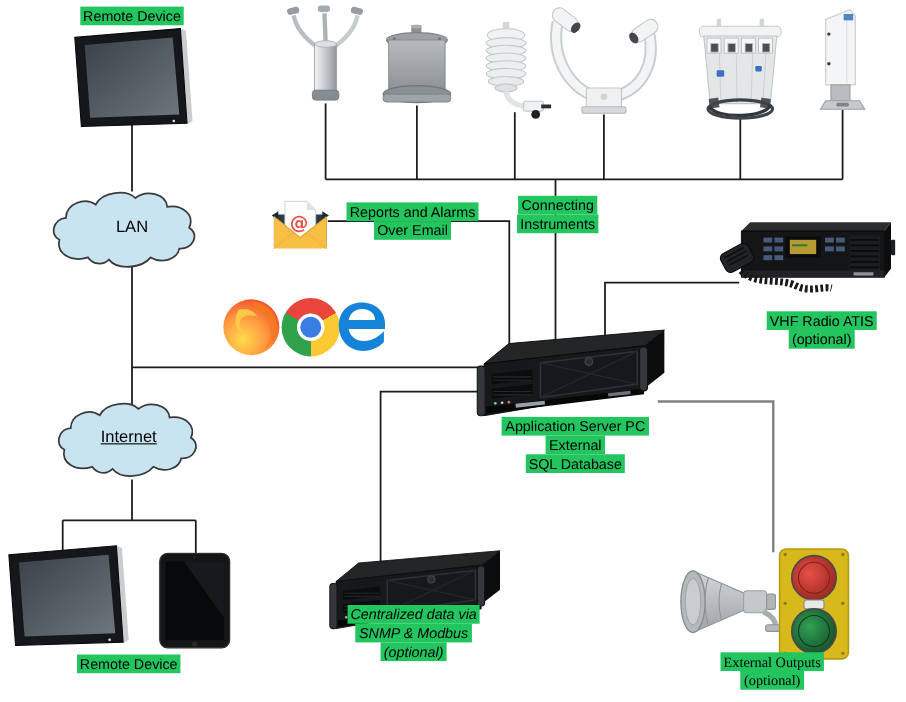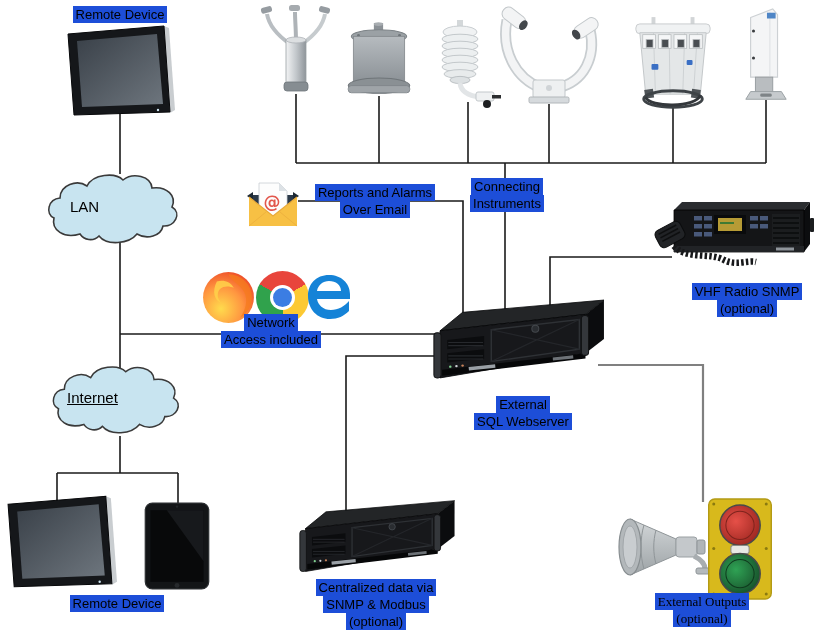--- a/index.html
+++ b/index.html
@@ -3,22 +3,22 @@
 <meta charset="utf-8">
 <style>
   html,body{margin:0;padding:0;background:#fff;}
   #canvas{position:relative;width:824px;height:638px;background:#fff;overflow:hidden;
           font-family:"Liberation Sans",sans-serif;color:#000;}
   .abs{position:absolute;}
   svg{display:block;}
   #wires{position:absolute;left:0;top:0;z-index:1;}
   .node{z-index:2;}
   .lbl{z-index:3;text-align:center;font-size:13px;line-height:17px;}
-  .lbl span{display:inline-block;background:#1d4ed8;padding:0 3px;white-space:nowrap;}
-  .cloud-lbl{z-index:3;font-size:15px;}
+  .lbl span{display:inline-block;background:#22c55e;padding:0 3px;white-space:nowrap;}
+  .cloud-lbl{z-index:3;font-size:15px;text-align:center;}
   .chrome-ball{width:53px;height:53px;border-radius:50%;position:relative;
     background:conic-gradient(from -60deg,#e8453c 0 120deg,#fcc934 0 240deg,#30a24c 0 360deg);}
   .chrome-ball .white{position:absolute;left:50%;top:50%;width:25px;height:25px;margin:-12.5px 0 0 -12.5px;
     background:#fff;border-radius:50%;}
   .chrome-ball .blue{position:absolute;left:50%;top:50%;width:19px;height:19px;margin:-9.5px 0 0 -9.5px;
     background:#3b7de3;border-radius:50%;}
 </style>
 </head>
 <body>
 
@@ -279,24 +279,20 @@
   </div>
   <div class="abs node chrome-ball" style="left:256px;top:271px;">
     <div class="white"></div>
       <div class="blue"></div>
   </div>
   <div class="abs node" style="left:305px;top:272px;">
     <svg width="48" height="50" viewBox="0 0 48 50">
       <path fill-rule="evenodd" fill="#1583d7" d="M24 3 C11 3 3 12 3 24 C3 37 12 47 25 47 C33 47 39 44 44 39 L44 29 C40 34 33 38 26 38 C18 38 13 33 12 27 L45 27 L45 22 C45 11 36 3 24 3 Z M12 19 C13 13 18 9 24 9 C31 9 36 13 36 19 Z"></path>
     </svg>
   </div>
-  <div class="abs lbl" style="left:211px;top:314px;width:120px;">
-    <span>Network</span><br>
-    <span>Access included</span>
-  </div>
 
   <div class="abs node" style="left:650px;top:194px;">
     <svg width="164" height="74" viewBox="0 0 164 74">
       <polygon points="24,16 32,8 160,8 154,16" fill="#2b2d30"></polygon>
       <polygon points="154,16 160,8 160,50 154,58" fill="#0c0d0f"></polygon>
       <rect x="160" y="24" width="4" height="14" rx="1" fill="#1c1e20"></rect>
       <polygon points="24,16 154,16 154,58 24,58" fill="#141517" stroke="#000" stroke-width="0.8"></polygon>
       <rect x="64" y="21" width="32" height="19" fill="#0a0b0c"></rect>
       <rect x="68" y="24" width="24" height="13" fill="#b69b35"></rect>
       <rect x="70" y="28" width="14" height="2" fill="#3f7a33"></rect>
@@ -317,33 +313,33 @@
       <rect x="24" y="52" width="130" height="6" fill="#212326"></rect>
       <rect x="126" y="53.5" width="18" height="3" fill="#8f959b"></rect>
       <path d="M24,52 C36,66 60,58 74,66 C86,72 98,66 106,68" stroke="#17181a" stroke-width="6.5" stroke-dasharray="2.5 2.2" fill="none"></path>
       <g transform="rotate(-28 22 40)">
         <rect x="6" y="30" width="28" height="19" rx="5" fill="#212326" stroke="#0b0c0d" stroke-width="1"></rect>
         <path d="M10,34 h20 M10,38 h20 M10,42 h20" stroke="#0e0f10" stroke-width="1.6"></path>
       </g>
     </svg>
   </div>
   <div class="abs lbl" style="left:687px;top:283px;width:120px;">
-    <span>VHF Radio SNMP</span><br>
+    <span>VHF Radio ATIS</span><br>
     <span>(optional)</span>
   </div>
 
   <div class="abs node" style="left:430px;top:298px;">
     <svg width="184" height="84" viewBox="0 0 176 82">
         <use href="#server-shape"></use>
       </svg>
   </div>
   <div class="abs lbl" style="left:433px;top:379px;width:180px;">
-    <br>
+    <span>Application Server PC</span><br>
     <span>External</span><br>
-    <span>SQL Webserver</span>
+    <span>SQL Database</span>
   </div>
 
   <div class="abs node" style="left:4px;top:494px;">
     <svg width="114" height="98" viewBox="0 0 112 96">
         <use href="#monitor-shape"></use>
       </svg>
   </div>
   <div class="abs node" style="left:144px;top:502px;">
     <svg width="66" height="88" viewBox="0 0 64 86">
       <rect x="1" y="1" width="62" height="84" rx="7" fill="#131517" stroke="#2c2f32" stroke-width="1.2"></rect>
@@ -355,21 +351,21 @@
   </div>
   <div class="abs lbl" style="left:47px;top:595px;width:140px;">
     <span>Remote Device</span>
   </div>
 
   <div class="abs node" style="left:298px;top:498px;">
     <svg width="164" height="78" viewBox="0 0 176 82">
         <use href="#server-shape"></use>
       </svg>
   </div>
-  <div class="abs lbl" style="left:296px;top:579px;width:160px;">
+  <div class="abs lbl" style="left:296px;top:550px;width:160px;font-style:italic;">
     <span>Centralized data via</span><br>
     <span>SNMP &amp; Modbus</span><br>
     <span>(optional)</span>
   </div>
 
   <div class="abs node" style="left:618px;top:514px;">
     <svg width="96" height="66" viewBox="0 0 96 66">
       <polygon points="12,5 58,25 58,41 12,61" fill="url(#hornGrad)" stroke="#8f9598" stroke-width="1"></polygon>
       <ellipse cx="12" cy="33" rx="11" ry="28" fill="#b3b8bb" stroke="#878d90" stroke-width="1.2"></ellipse>
       <ellipse cx="12" cy="33" rx="7" ry="21" fill="#c9cdd0" stroke="#9aa0a3" stroke-width="0.8"></ellipse>

